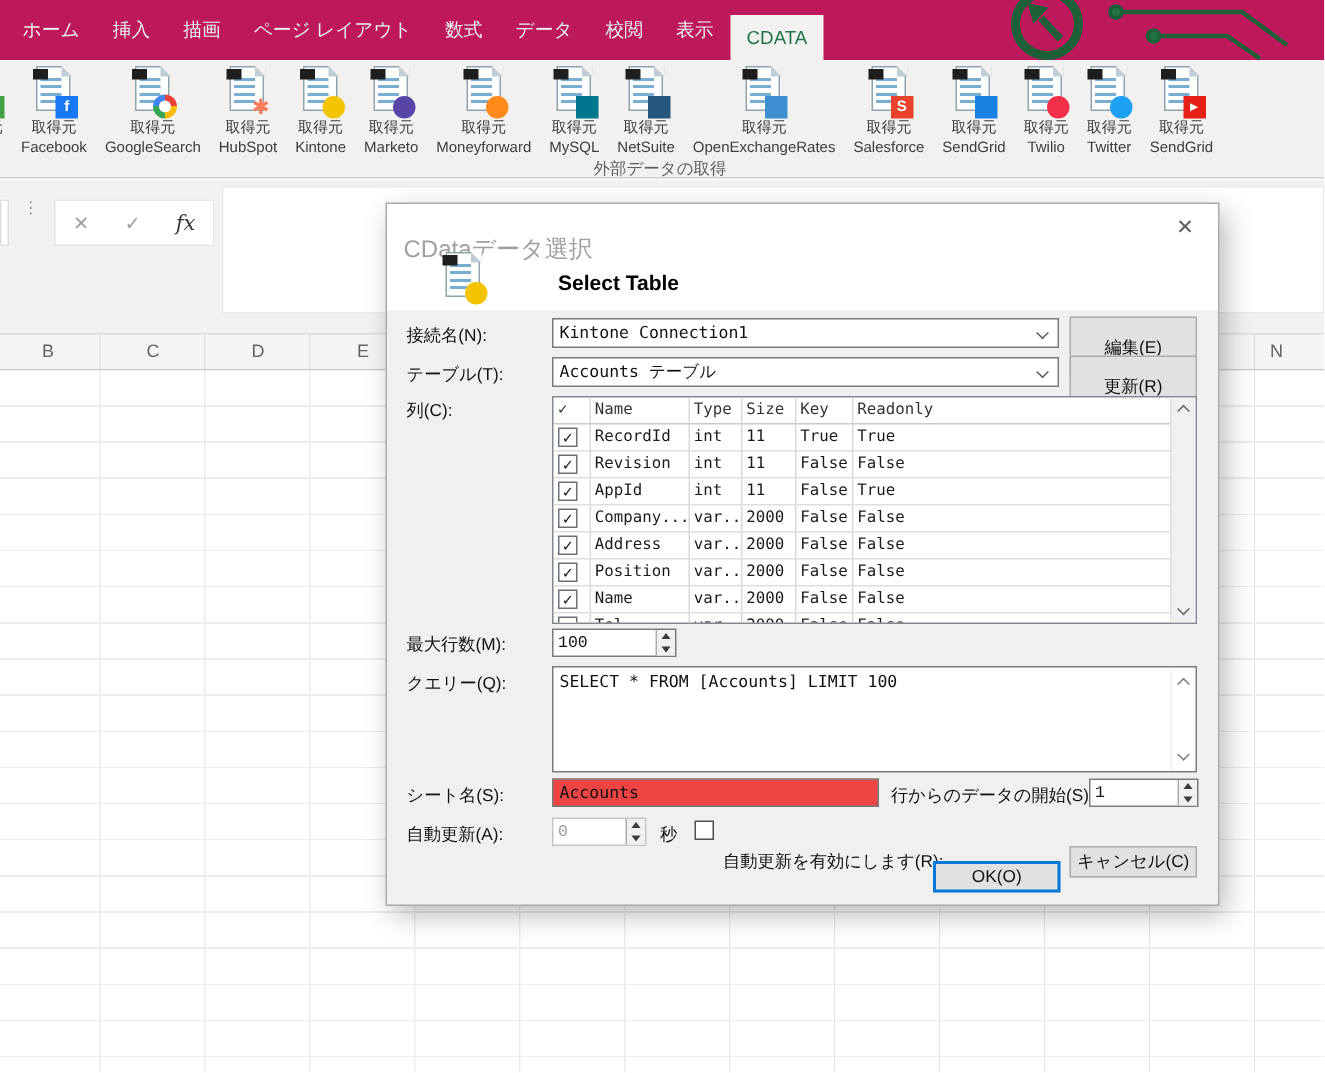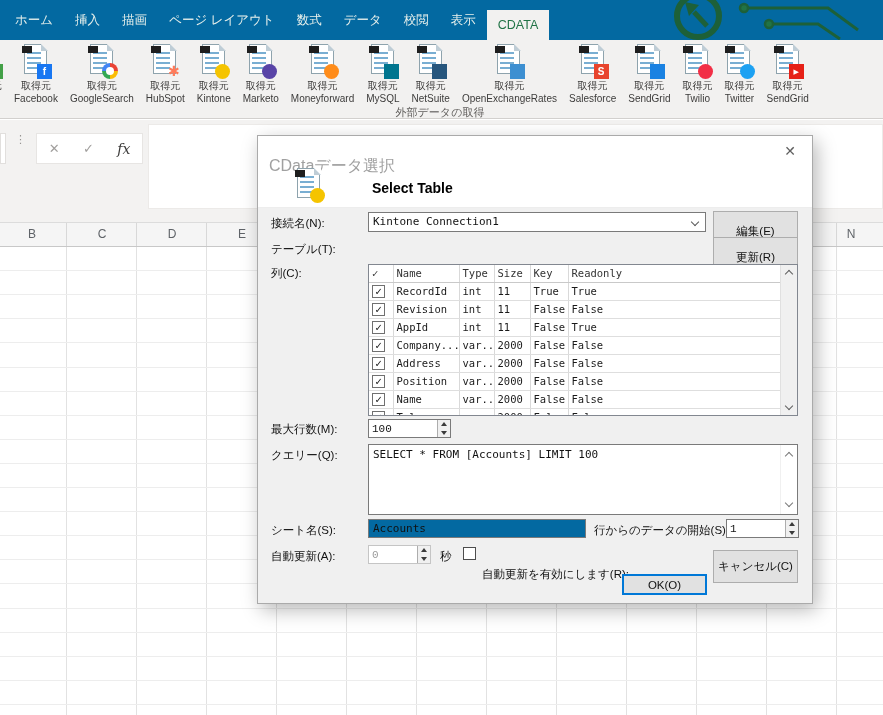--- a/index.html
+++ b/index.html
@@ -1,21 +1,21 @@
 <!DOCTYPE html>
 <html><head>
 <meta charset="utf-8">
 <style>
   *{margin:0;padding:0;box-sizing:border-box}
   html,body{width:883px;height:715px;overflow:hidden}
   body{font-family:"Liberation Sans","DejaVu Sans",sans-serif;background:#fff;position:relative;font-size:12px;color:#222}
   .screen{position:absolute;inset:0;width:883px;height:715px;overflow:hidden;background:#fff}
 
   
-  .tabbar{position:absolute;left:0;top:0;width:883px;height:40px;background:#0369a1;overflow:hidden}
+  .tabbar{position:absolute;left:0;top:0;width:883px;height:40px;background:#be185d;overflow:hidden}
   .deco{position:absolute;right:0;top:0;width:250px;height:40px;pointer-events:none}
   .tabs{position:absolute;left:4px;top:0;height:40px;display:flex;align-items:center}
   .tab{height:40px;display:flex;align-items:center;padding:0 11px;color:#e9f1ec;font-size:12.5px;white-space:nowrap;cursor:default}
   .tab.active{height:30px;align-self:flex-end;background:#f2f1f0;color:#217346}
   .tellme{position:absolute;left:492px;top:0;height:40px;display:flex;align-items:center;gap:7px;color:#d9e7de;font-size:13px;white-space:nowrap}
 
   
   .ribbon{position:absolute;left:0;top:40px;width:883px;height:79px;background:#f2f1f0;border-bottom:1px solid #d2d0ce;overflow:hidden}
   .rb-row{position:absolute;left:0;top:3px;display:flex;align-items:flex-start}
   .ribbon-btn{display:flex;flex-direction:column;align-items:center;padding:0 6px;white-space:nowrap;flex:0 0 auto}
@@ -56,21 +56,21 @@
   .dlg-close{position:absolute;right:10px;top:5px;width:24px;height:20px;color:#5f5f5f;font-size:14px;text-align:center;line-height:20px;cursor:default}
   .dlg-hicon{position:absolute;left:36px;top:31px}
   .dlg-header{position:absolute;left:114px;top:44px;font-weight:bold;font-size:14px;color:#000}
   .dlabel{position:absolute;left:13px;white-space:nowrap}
   .combo{position:absolute;left:110px;width:338px;height:20px;background:#fff;border:1px solid #7a7a7a;font-family:"DejaVu Sans Mono","Liberation Mono",monospace;font-size:11px;line-height:18px;padding-left:4px;white-space:nowrap;overflow:hidden}
   .combo .chev{position:absolute;right:7px;top:6px}
   .chev{display:inline-block;width:6px;height:6px;border-right:1.2px solid #5a5a5a;border-bottom:1.2px solid #5a5a5a;transform:rotate(45deg)}
   .chev.up{transform:rotate(-135deg)}
   .wbtn{position:absolute;left:455px;width:85px;height:40px;background:#e1e1e1;border:1px solid #adadad;display:flex;align-items:center;justify-content:center;font-size:11.5px;color:#111;cursor:default}
   .wbtn.primary{border:2px solid #0078d7}
-  .tinput{position:absolute;background:#0369a1;border:1px solid #7a7a7a;font-family:"DejaVu Sans Mono","Liberation Mono",monospace;font-size:11px;line-height:17px;padding-left:4px;white-space:nowrap;overflow:hidden}
+  .tinput{position:absolute;background:#ef4444;border:1px solid #7a7a7a;font-family:"DejaVu Sans Mono","Liberation Mono",monospace;font-size:11px;line-height:17px;padding-left:4px;white-space:nowrap;overflow:hidden}
   
   .spin{position:absolute;background:#fff;border:1px solid #7a7a7a;height:19px}
   .spin .val{position:absolute;left:3px;top:1px;font-family:Liberation Mono, monospace;font-size:11px;line-height:16px}
   .spin .sbtns{position:absolute;right:0;top:0;bottom:0;width:13px;border-left:1px solid #adadad;display:flex;flex-direction:column}
   .spin .sbtn{flex:1;background:#f0f0f0;display:flex;align-items:center;justify-content:center}
   .tri-up{width:0;height:0;border-left:3px solid transparent;border-right:3px solid transparent;border-bottom:4px solid #3a3a3a}
   .tri-down{width:0;height:0;border-left:3px solid transparent;border-right:3px solid transparent;border-top:4px solid #3a3a3a}
   .spin.disabled{border-color:#c5c5c5}
   .spin.disabled .val{color:#9a9a9a}
   
@@ -324,20 +324,24 @@
     </div>
 
     <div class="dlabel" style="top:80px">接続名(N):</div>
     <div class="combo" style="top:76px">
       <span>Kintone Connection1</span>
       <span class="chev"></span>
     </div>
     <div class="wbtn" style="top:75px">編集(E)</div>
 
     <div class="dlabel" style="top:106px">テーブル(T):</div>
+    <div class="combo" style="top:102px">
+      <span>Accounts テーブル</span>
+      <span class="chev"></span>
+    </div>
     <div class="wbtn" style="top:101px">更新(R)</div>
 
     <div class="dlabel" style="top:130px">列(C):</div>
     <div class="lv">
       <table class="lv-table" id="lvtable">
         <colgroup>
             <col style="width:24px">
             <col style="width:66px">
             <col style="width:35px">
             <col style="width:36px">
@@ -474,16 +478,16 @@
           <span class="sbtn">
             <span class="tri-down"></span>
           </span>
         </span>
     </div>
     <div class="dlabel" style="left:182px;top:413px">秒</div>
     <div class="checkbox" style="left:205px;top:411px"></div>
     <div class="dlabel" style="left:224px;top:431px">自動更新を有効にします(R):</div>
 
     <div class="wbtn primary" style="left:364px;top:438px;height:21px">OK(O)</div>
-    <div class="wbtn" style="left:455px;top:414px;height:33px">キャンセル(C)</div>
+    <div class="wbtn" style="left:455px;top:428px;height:21px">キャンセル(C)</div>
   </div>
 
 </div>
 
 </body></html>

